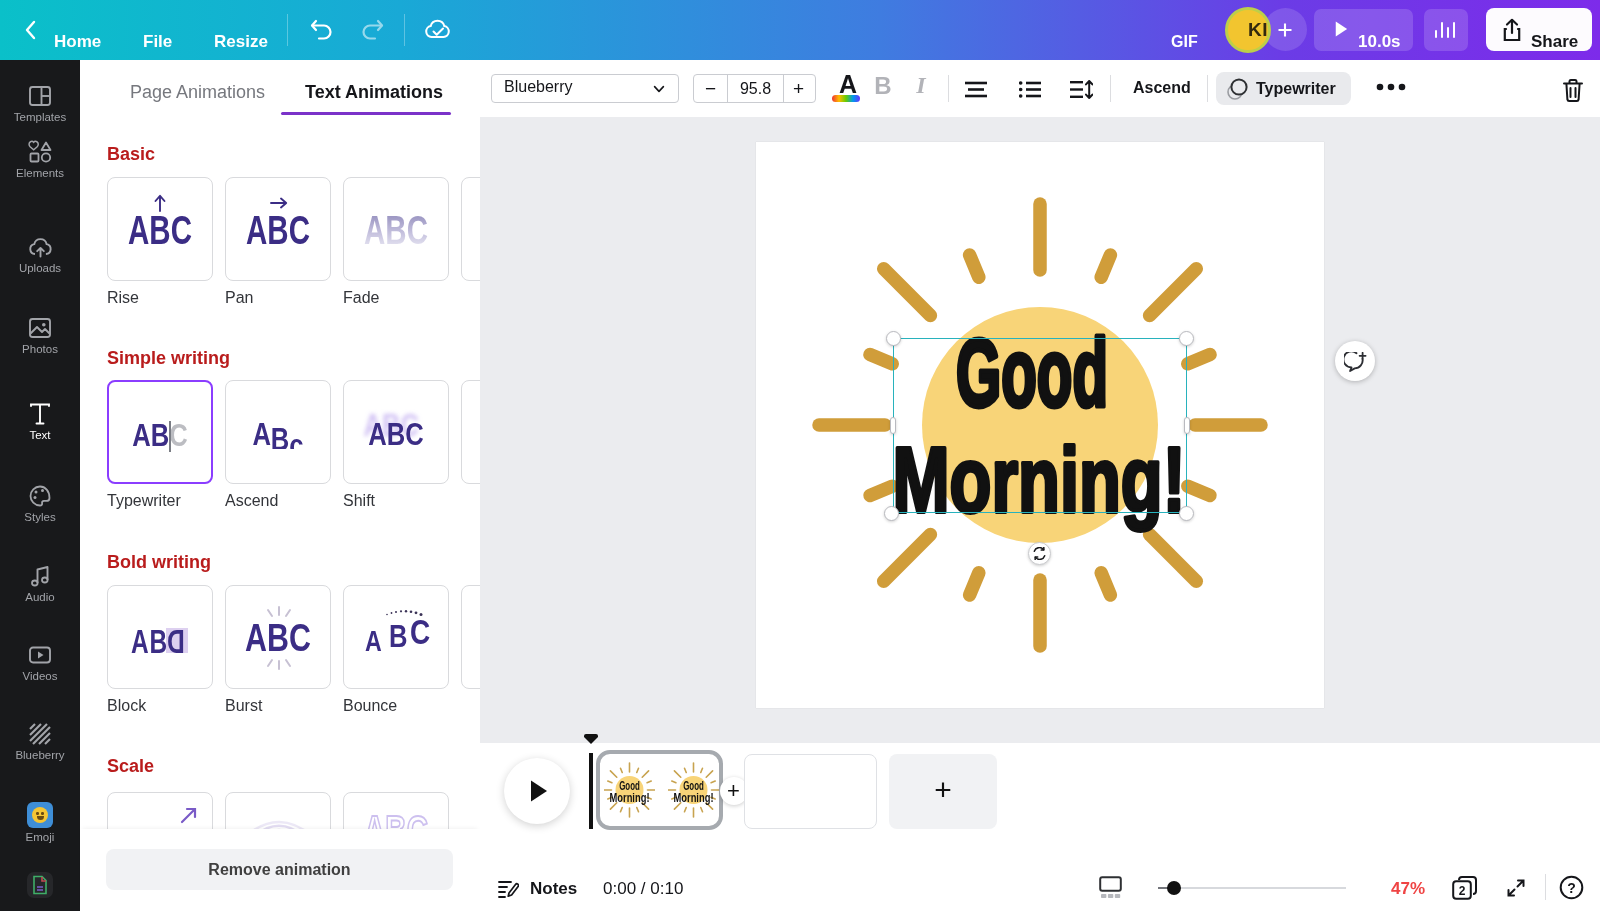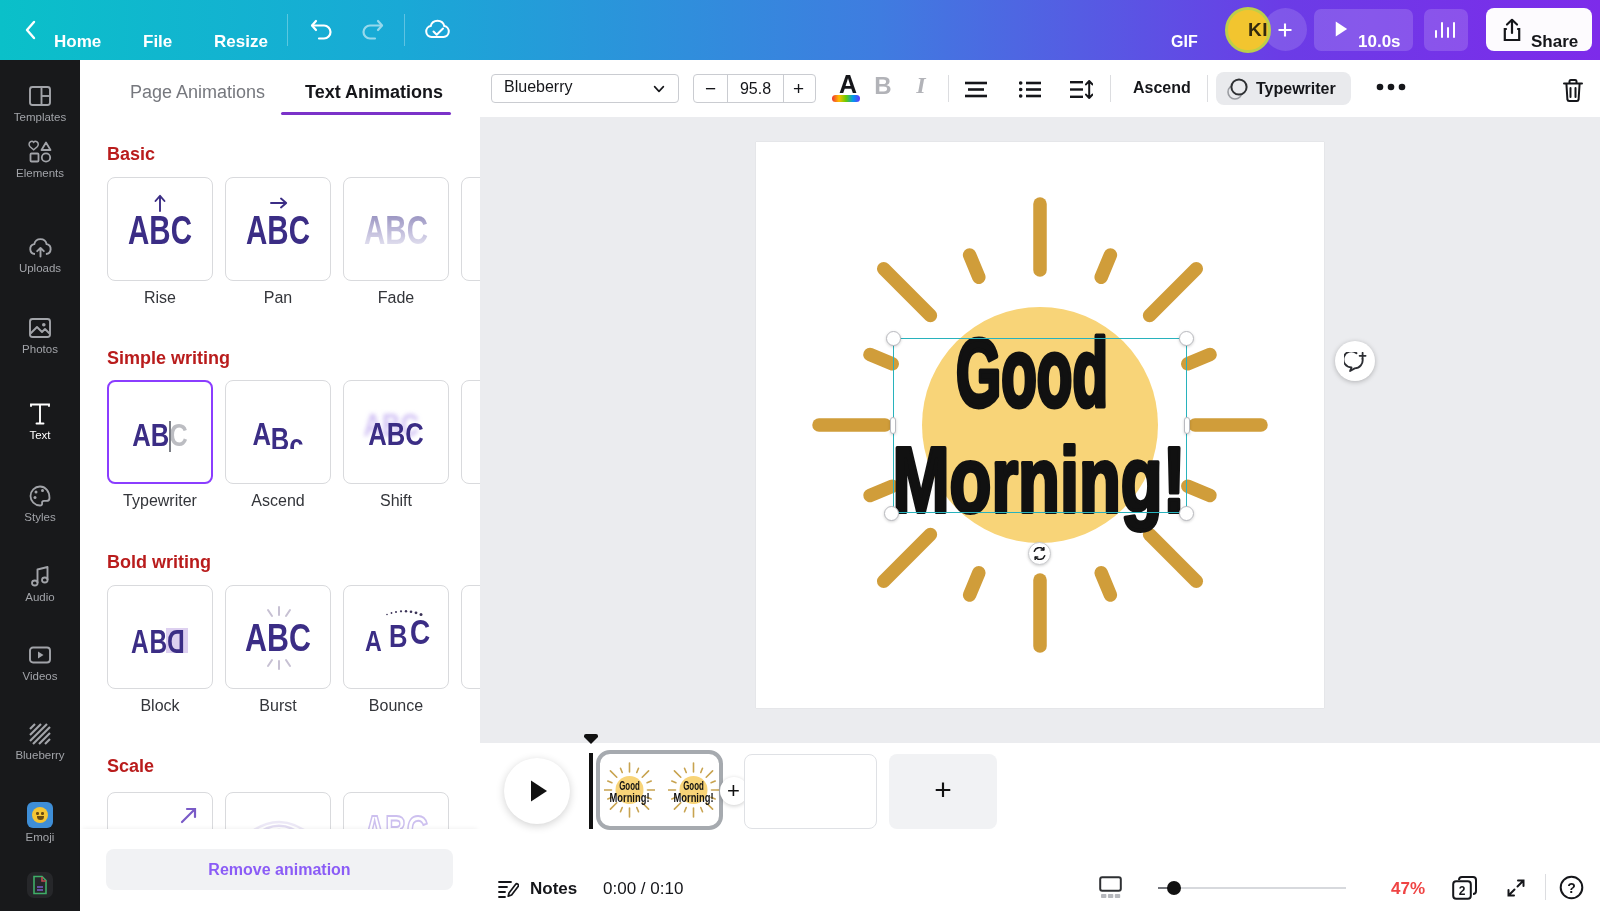--- a/index.html
+++ b/index.html
@@ -19,21 +19,21 @@
   .rail-item { position:absolute; left:0; width:80px; text-align:center; color:#a2a4a9; }
   .rail-item .lab { font-size:11.5px; display:block; margin-top:3px; }
   .rail-item svg { display:block; margin:0 auto; }
 
   
   #panel { left:80px; top:60px; width:400px; height:851px; background:#fff; }
   .tab { position:absolute; font-size:18px; }
   .sect { position:absolute; left:27px; font-size:18px; font-weight:700; color:#b91c1c; }
   .card { position:absolute; width:106px; height:104px; border:1px solid #d9dadd; border-radius:8px; background:#fff; }
   .card.sel { border:2px solid #8b3dff; }
-  .cardlab { position:absolute; width:106px; text-align:center; font-size:16px; color:#33353a; }
+  .cardlab { position:absolute; width:106px; font-size:16px; color:#33353a; }
   .abc { position:absolute; width:100%; text-align:center; font-weight:700; font-size:41px; color:#3b2d85; transform:scaleX(0.72); }
 
   
   #toolbar { left:480px; top:60px; width:1120px; height:57px; background:#fff; }
   .tbtn-sep { position:absolute; top:15px; width:1px; height:27px; background:#dcdde0; }
 
   
   #canvas { left:480px; top:117px; width:1120px; height:626px; background:#ebecef; }
   #page { position:absolute; left:276px; top:25px; width:568px; height:566px; background:#fff; box-shadow:0 0 1px rgba(0,0,0,0.15); }
 
@@ -288,21 +288,21 @@
               <path d="M22 26 Q39 12 56 26"></path>
             </g>
           </svg>
         </div>
         <div class="card" style="left:263px;top:732px">
           <div class="abc" style="top:14px;color:#fff;-webkit-text-stroke:2px #cdc0ef">ABC</div>
         </div>
       </div>
 
     <div class="abs" style="left:0px;top:769px;width:400px;height:82px;background:#fff;box-shadow:0 -3px 5px -3px rgba(0,0,0,0.08)"></div>
-    <div class="abs" style="left:26px;top:789px;width:347px;height:41px;background:#f1f2f4;border-radius:8px;text-align:center;line-height:41px;font-size:16px;font-weight:700;color:#8b5cf6">Remove animation</div>
+    <div class="abs" style="left:26px;top:789px;width:347px;height:41px;background:#f1f2f4;border-radius:8px;text-align:center;line-height:41px;font-size:16px;font-weight:700;color:#404040">Remove animation</div>
   </div>
 
   <div id="toolbar" class="abs">
     <div class="abs" style="left:11px;top:14px;width:188px;height:29px;border:1px solid #caccd1;border-radius:4px;padding-left:36px;">
       <div class="abs" style="left:12px;top:3px;font-size:16px;color:#15161a">Blueberry</div>
       <svg class="abs" style="right:13px;top:10px" width="12" height="8" viewBox="0 0 14 10">
           <path d="M1.5 2 L7 8 L12.5 2" fill="none" stroke="#15161a" stroke-width="2" stroke-linecap="round" stroke-linejoin="round"></path>
         </svg>
     </div>
     <div class="abs" style="left:213px;top:14px;width:123px;height:29px;border:1px solid #caccd1;border-radius:4px;">

